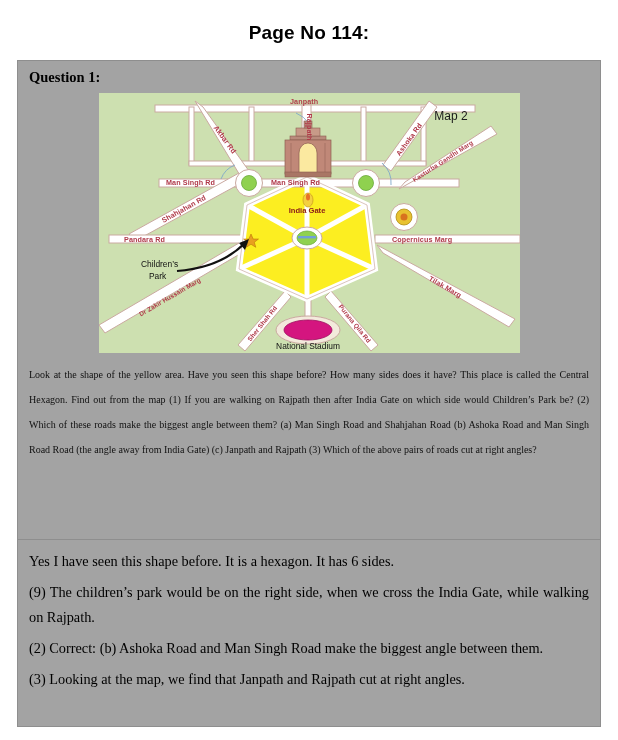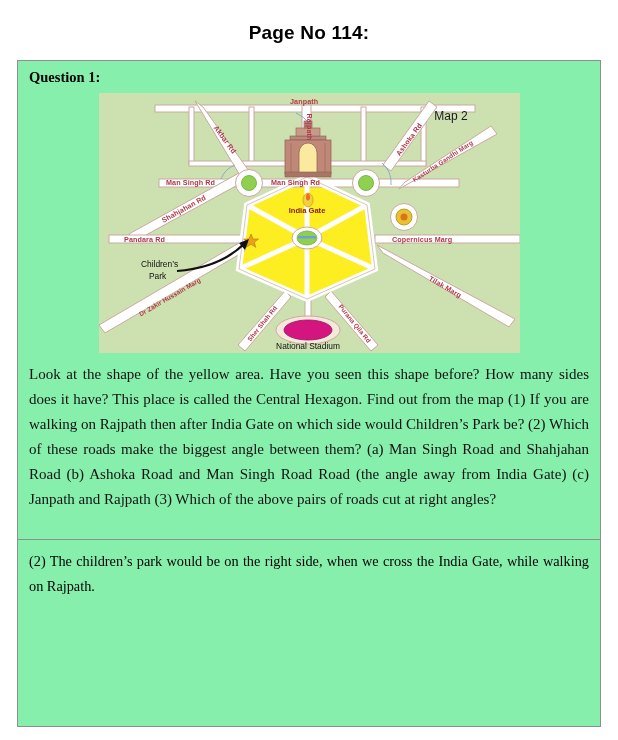--- a/index.html
+++ b/index.html
@@ -32,21 +32,21 @@
     color: #000;
   }
   .frame {
     position: absolute;
     left: 17px;
     top: 60px;
     width: 584px;
     height: 667px;
     border: 1px solid #8e8e8e;
     box-sizing: border-box;
-    background: #86efac;
+    background: #a3a3a3;
   }
   .q-section {
     position: relative;
     padding: 8px 11px 0 11px;
   }
   .q-head, .a-head {
     font-family: "Liberation Serif", serif;
     font-weight: bold;
     font-size: 14.5px;
     margin: 0 0 7px 0;
@@ -59,21 +59,21 @@
     border-top: 1px solid #8e8e8e;
   }
   .a-section {
     position: absolute;
     left: 0;
     right: 0;
     top: 479px;
     padding: 9px 11px 0 11px;
   }
   .body-text {
-    font-size: 15px;
+    font-size: 10px;
     line-height: 25px;
     text-align: justify;
     margin: 0;
     color: #111;
   }
   .ans-line {
     font-size: 14.3px;
     line-height: 25px;
     margin: 0 0 6px 0;
     text-align: justify;
@@ -271,17 +271,20 @@
           <text class="maplabel" x="352" y="27" text-anchor="middle">Map 2</text>
         </svg>
       </div>
 
       <p class="body-text">Look at the shape of the yellow area. Have you seen this shape before? How many sides does it have? This place is called the Central Hexagon. Find out from the map (1) If you are walking on Rajpath then after India Gate on which side would Children’s Park be? (2) Which of these roads make the biggest angle between them? (a) Man Singh Road and Shahjahan Road (b) Ashoka Road and Man Singh Road Road (the angle away from India Gate) (c) Janpath and Rajpath (3) Which of the above pairs of roads cut at right angles?</p>
     </div>
 
     <div class="divider"></div>
 
     <div class="a-section">
-      <p class="ans-line">(2) The children’s park would be on the right side, when we cross the India Gate, while walking on Rajpath.</p>
+      <p class="ans-line">Yes I have seen this shape before. It is a hexagon. It has 6 sides.</p>
+      <p class="ans-line">(9) The children’s park would be on the right side, when we cross the India Gate, while walking on Rajpath.</p>
+      <p class="ans-line">(2) Correct: (b) Ashoka Road and Man Singh Road make the biggest angle between them.</p>
+      <p class="ans-line">(3) Looking at the map, we find that Janpath and Rajpath cut at right angles.</p>
     </div>
 
   </div>
 </div>
 
 </body></html>

